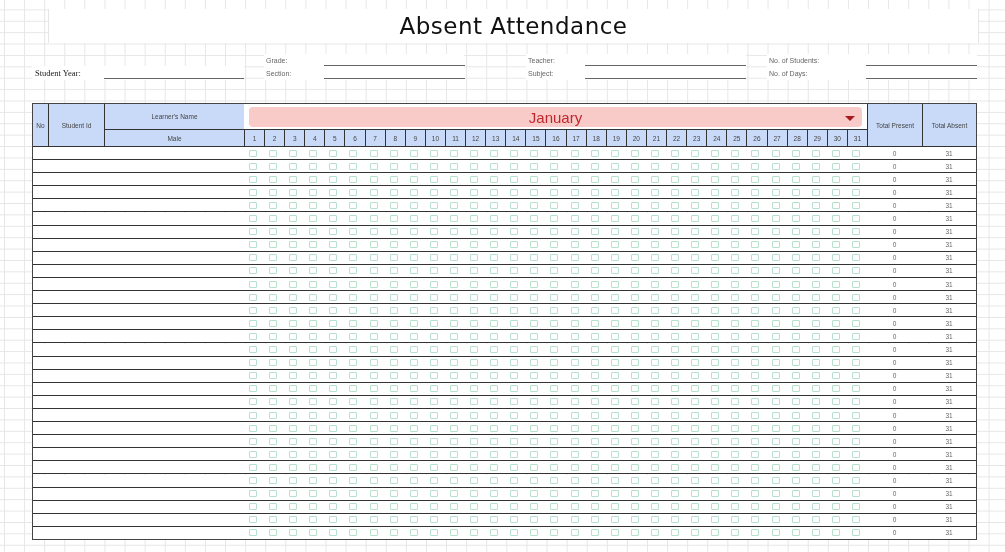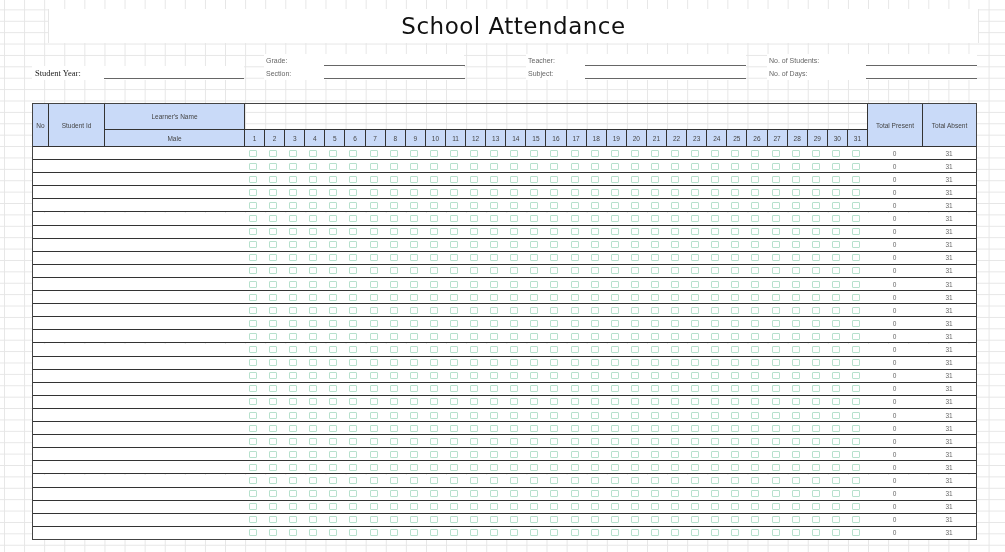--- a/index.html
+++ b/index.html
@@ -53,21 +53,21 @@
   .cb {
     position: absolute; left: 5px; top: 2.5px; width: 8px; height: 7px;
     border: 1.3px solid #b7e1cd; border-radius: 1px; box-sizing: border-box;
   }
   .num { font-size: 6.5px; color: #666; display: flex; align-items: center; justify-content: center; }
 </style>
 </head>
 <body>
 
 <div class="abs title-cell">
-  <span class="title-text">School Attendance</span>
+  <span class="title-text">Absent Attendance</span>
 </div>
 
 <div class="abs white" style="left:32px;top:66px;width:212px;height:14px;"></div>
 <div class="abs white" style="left:264px;top:54px;width:200px;height:26px;"></div>
 <div class="abs white" style="left:526px;top:54px;width:220px;height:26px;"></div>
 <div class="abs white" style="left:767px;top:54px;width:210px;height:26px;"></div>
 
 <span class="abs info-label serif" style="left:35px;top:68px;">Student Year:</span>
 <div class="abs uline" style="left:104px;top:78px;width:140px;"></div>
 
@@ -93,20 +93,26 @@
   </div>
   <div class="abs hdr" style="left:16px;top:0;width:57px;height:44px;">
     <span>Student Id</span>
   </div>
   <div class="abs hdr" style="left:72px;top:0;width:141px;height:27px;">
     <span>Learner's Name</span>
   </div>
   <div class="abs hdr" style="left:72px;top:26px;width:141px;height:18px;">
     <span>Male</span>
   </div>
+  <div class="abs month-bar-wrap" style="left:212px;top:0;width:624px;height:27px;">
+    <div class="month-bar">
+      <span class="month-text">January</span>
+      <span class="month-arrow"></span>
+    </div>
+  </div>
   <div id="day-headers">
       <div class="abs hdr day-hdr" style="left: 212px; top: 26px; width: 21.0968px; height: 18px;">
         <span>1</span>
       </div>
       <div class="abs hdr day-hdr" style="left: 232.097px; top: 26px; width: 21.0968px; height: 18px;">
         <span>2</span>
       </div>
       <div class="abs hdr day-hdr" style="left: 252.194px; top: 26px; width: 21.0968px; height: 18px;">
         <span>3</span>
       </div>

